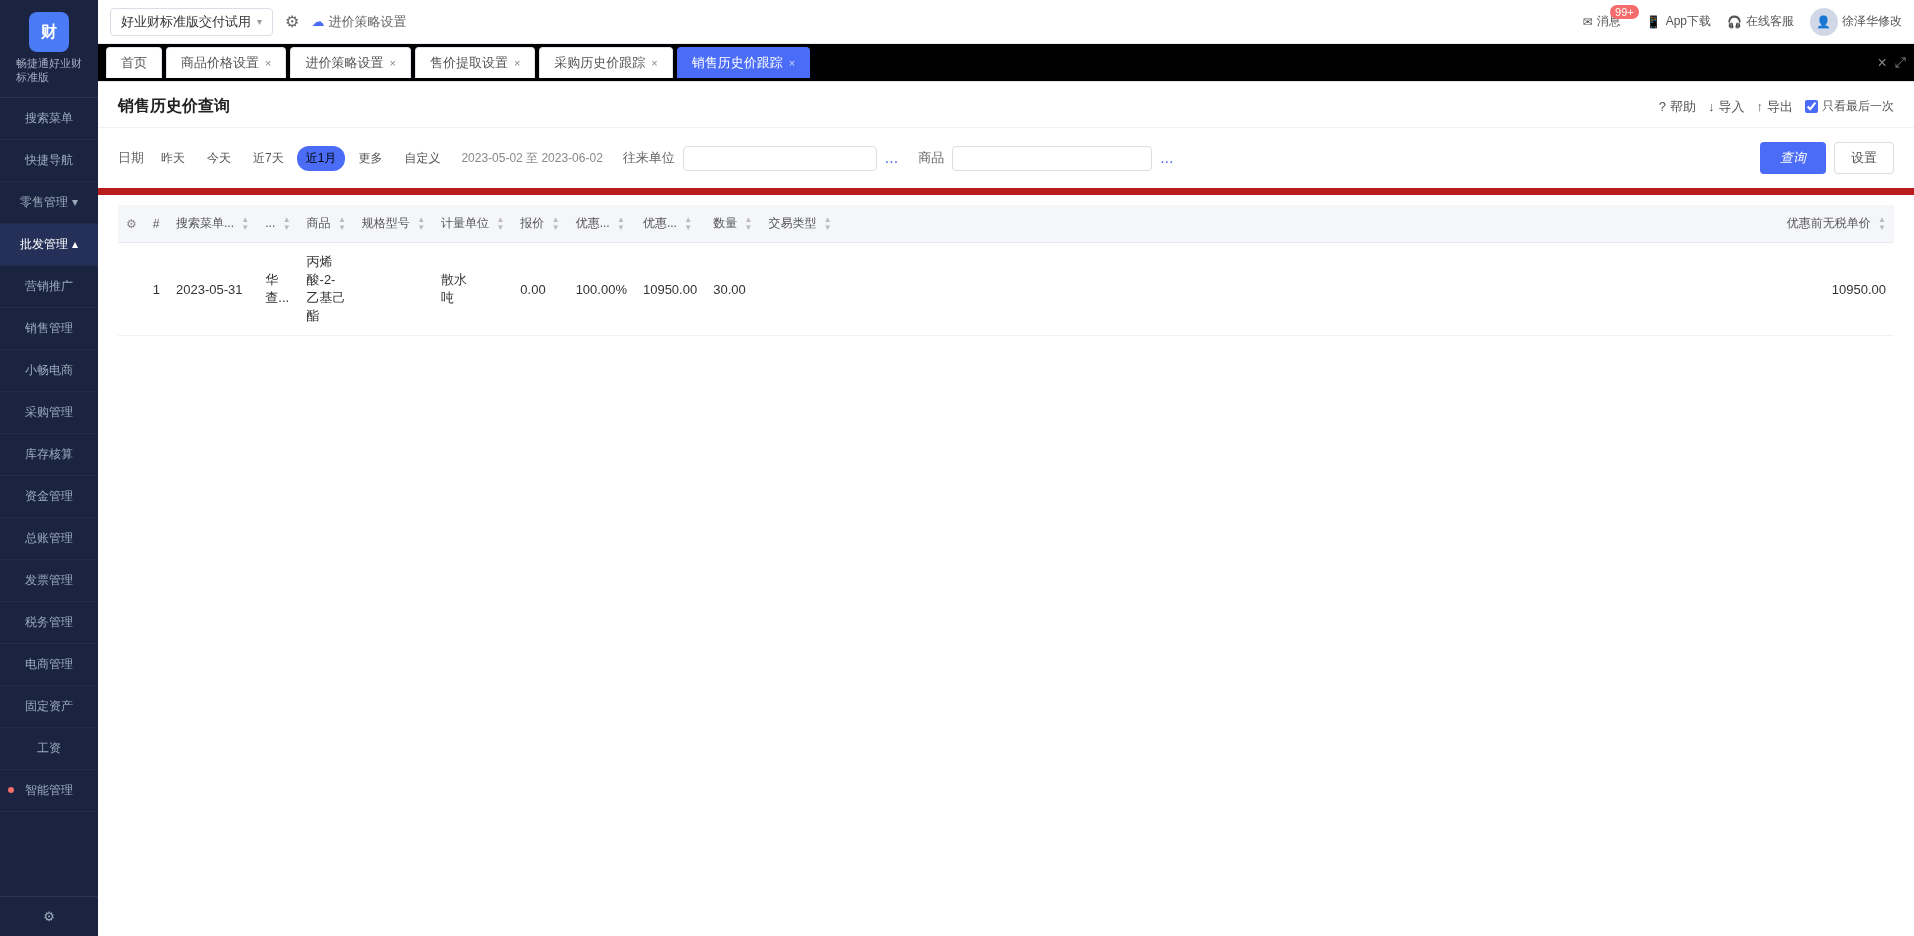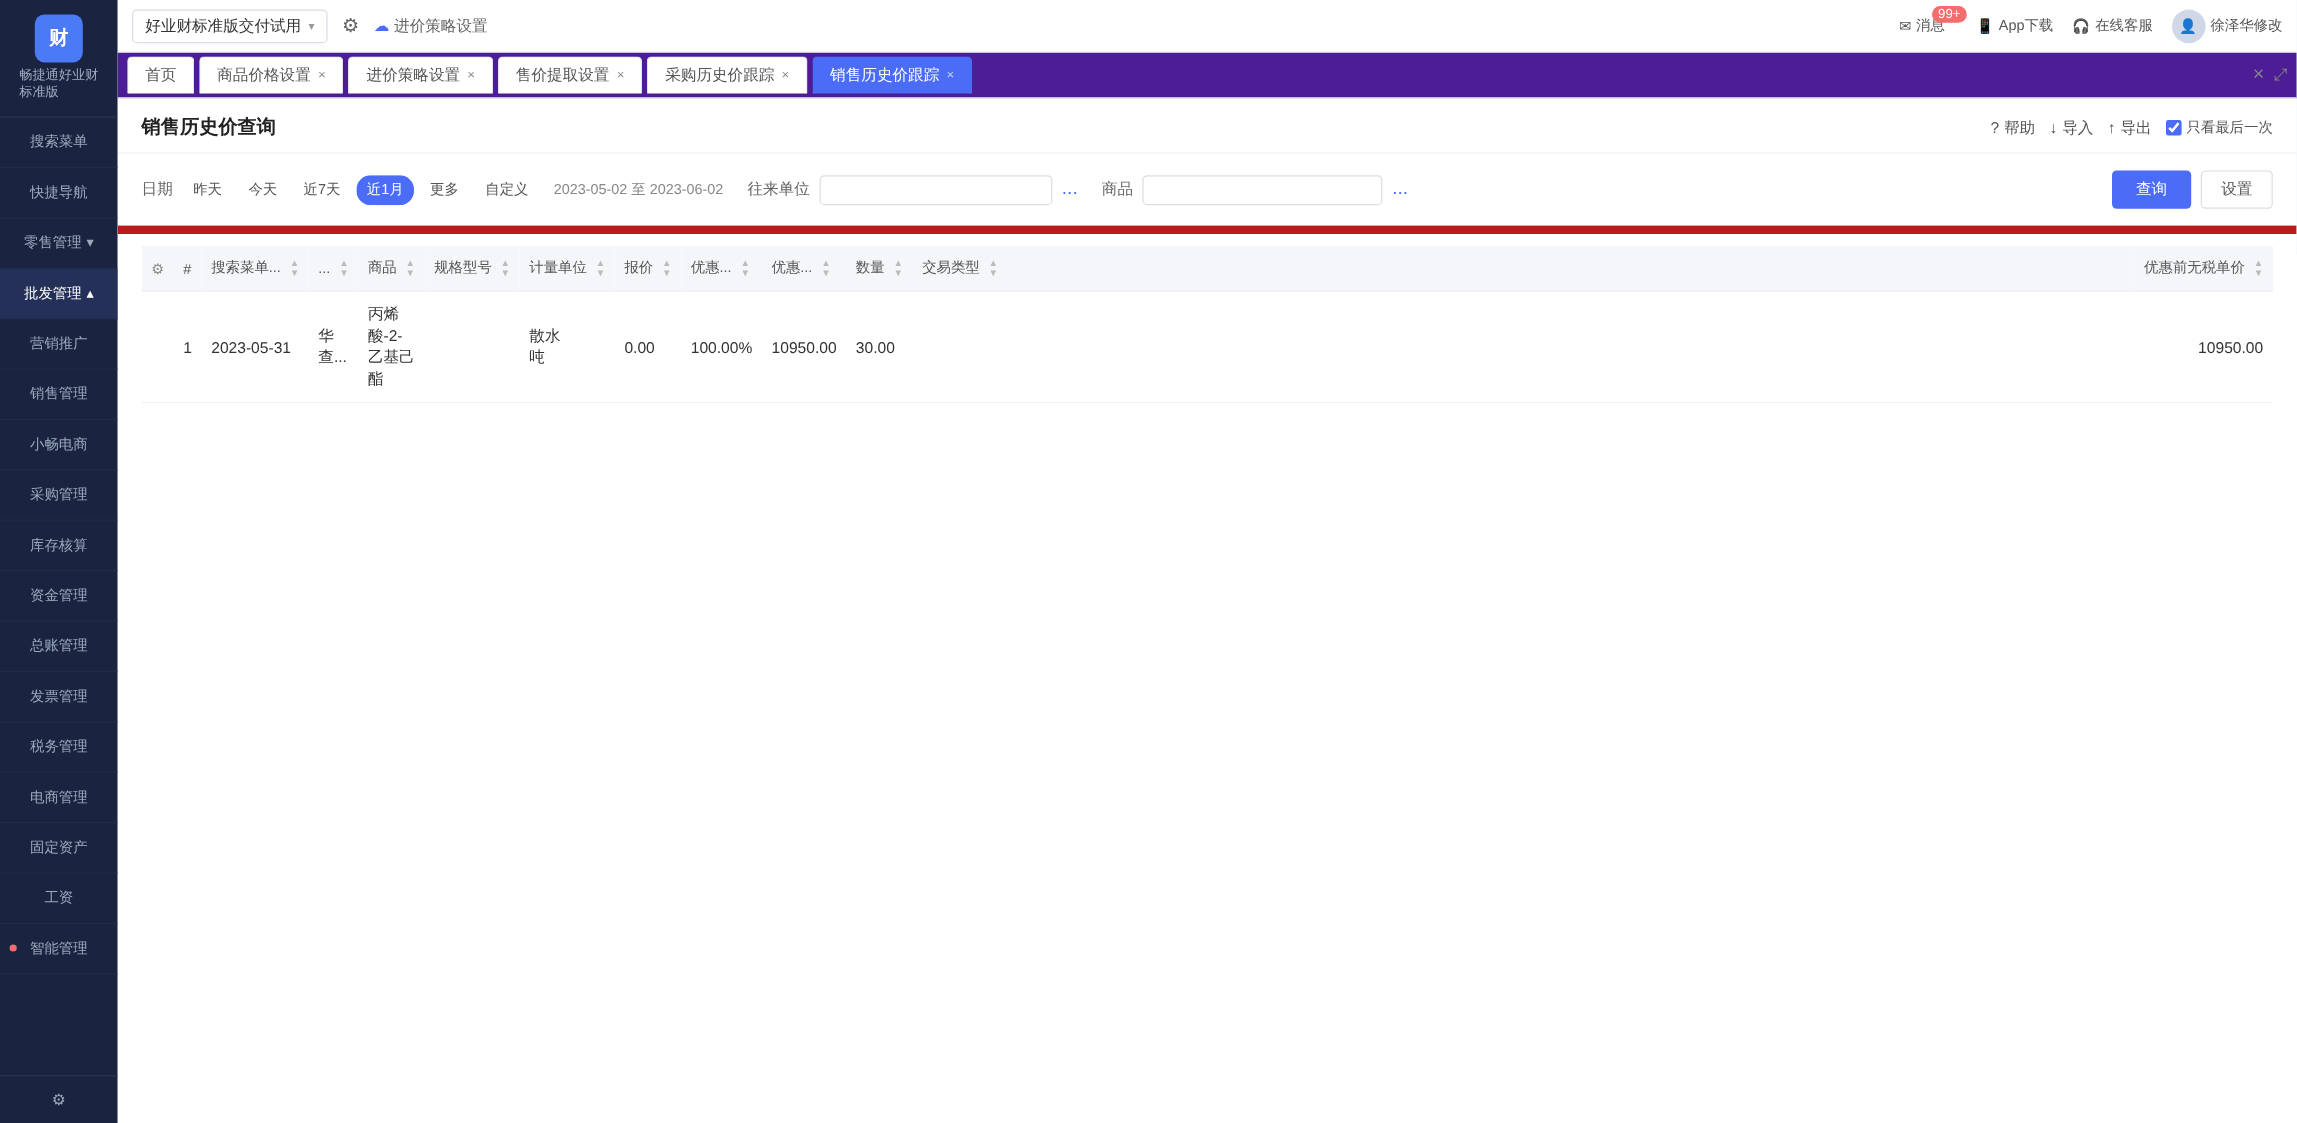--- a/index.html
+++ b/index.html
@@ -77,21 +77,21 @@
     .topbar-selector .arrow { color: #999; font-size: 10px; }
     .topbar-settings { color: #666; cursor: pointer; font-size: 16px; }
     .topbar-demo { display: flex; align-items: center; gap: 4px; color: #666; cursor: pointer; font-size: 13px; }
     .topbar-right { margin-left: auto; display: flex; align-items: center; gap: 16px; }
     .topbar-right-item { display: flex; align-items: center; gap: 4px; cursor: pointer; color: #555; font-size: 12px; position: relative; }
     .badge { background: #f56c6c; color: white; border-radius: 10px; padding: 1px 5px; font-size: 11px; position: absolute; top: -8px; right: -8px; }
     .topbar-avatar { width: 28px; height: 28px; border-radius: 50%; background: #d0d8e8; display: flex; align-items: center; justify-content: center; color: #666; font-size: 12px; }
 
     
     .tabbar {
-      background: #4c1d95;
+      background: #000000;
       border-bottom: 1px solid #e0e4ed;
       display: flex;
       align-items: center;
       padding: 0 8px;
       height: 38px;
       flex-shrink: 0;
       overflow-x: auto;
       gap: 4px;
     }
     .tab {
@@ -125,27 +125,27 @@
     .filter-area {
       padding: 14px 20px;
       display: flex; align-items: center; gap: 20px;
       border-bottom: 7px solid #b91c1c;
       flex-wrap: wrap;
     }
     .filter-group { display: flex; align-items: center; gap: 8px; }
     .filter-label { color: #666; font-size: 13px; }
     .date-btns { display: flex; align-items: center; gap: 4px; }
     .date-btn { padding: 3px 8px; border-radius: 4px; cursor: pointer; font-size: 12px; color: #555; border: 1px solid transparent; }
-    .date-btn.active { background: #4a6cf7; color: #ffffff; border-radius: 12px; }
+    .date-btn.active { background: #4a6cf7; color: #000000; border-radius: 12px; }
     .date-range { font-size: 12px; color: #888; margin-left: 4px; }
     .filter-input-group { display: flex; align-items: center; gap: 8px; }
     .filter-input { border: 1px solid #ddd; border-radius: 4px; padding: 4px 8px; font-size: 13px; color: #333; min-width: 120px; outline: none; }
     .filter-dots { color: #4a6cf7; cursor: pointer; font-size: 16px; }
     .filter-actions { margin-left: auto; display: flex; gap: 8px; }
-    .btn-primary { background: #4a6cf7; color: #fff; border: none; border-radius: 4px; padding: 6px 20px; cursor: pointer; font-size: 13px; }
+    .btn-primary { background: #4a6cf7; color: #fff; border: none; border-radius: 4px; padding: 6px 20px; cursor: pointer; font-size: 13px; font-style: italic; }
     .btn-default { background: #fff; color: #555; border: 1px solid #ddd; border-radius: 4px; padding: 6px 16px; cursor: pointer; font-size: 13px; }
     .checkbox-label { display: flex; align-items: center; gap: 4px; font-size: 12px; color: #555; cursor: pointer; }
     .checkbox-label input { accent-color: #4a6cf7; }
 
     
     .table-container { padding: 0 20px 20px; overflow-x: auto; }
     table { width: 100%; border-collapse: collapse; margin-top: 10px; }
     th {
       background: #f5f6fa; color: #555; font-size: 12px; font-weight: normal;
       padding: 10px 8px; text-align: left; border-bottom: 1px solid #e8eaf0;

